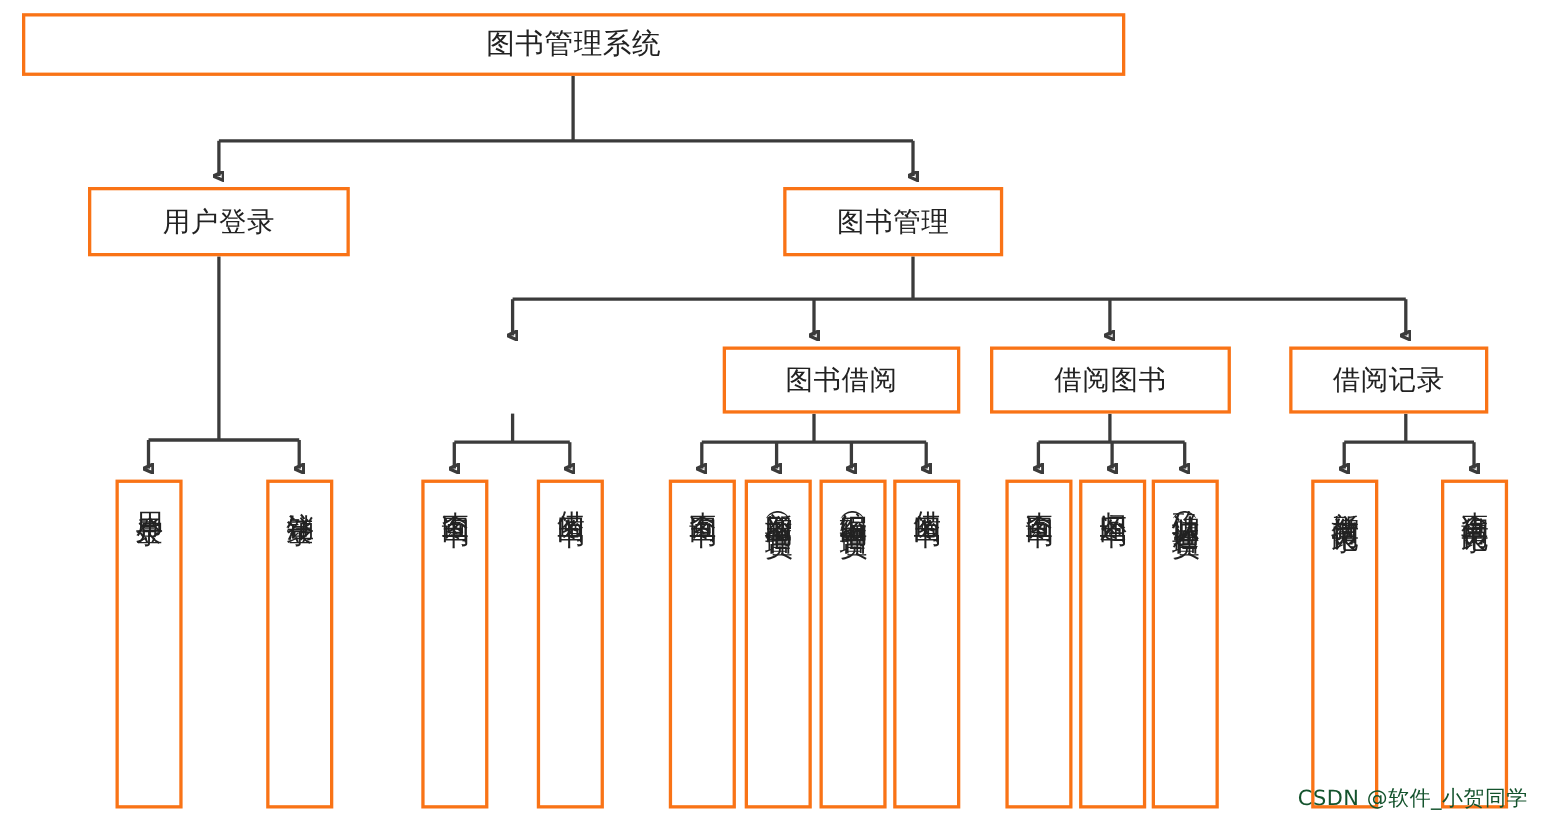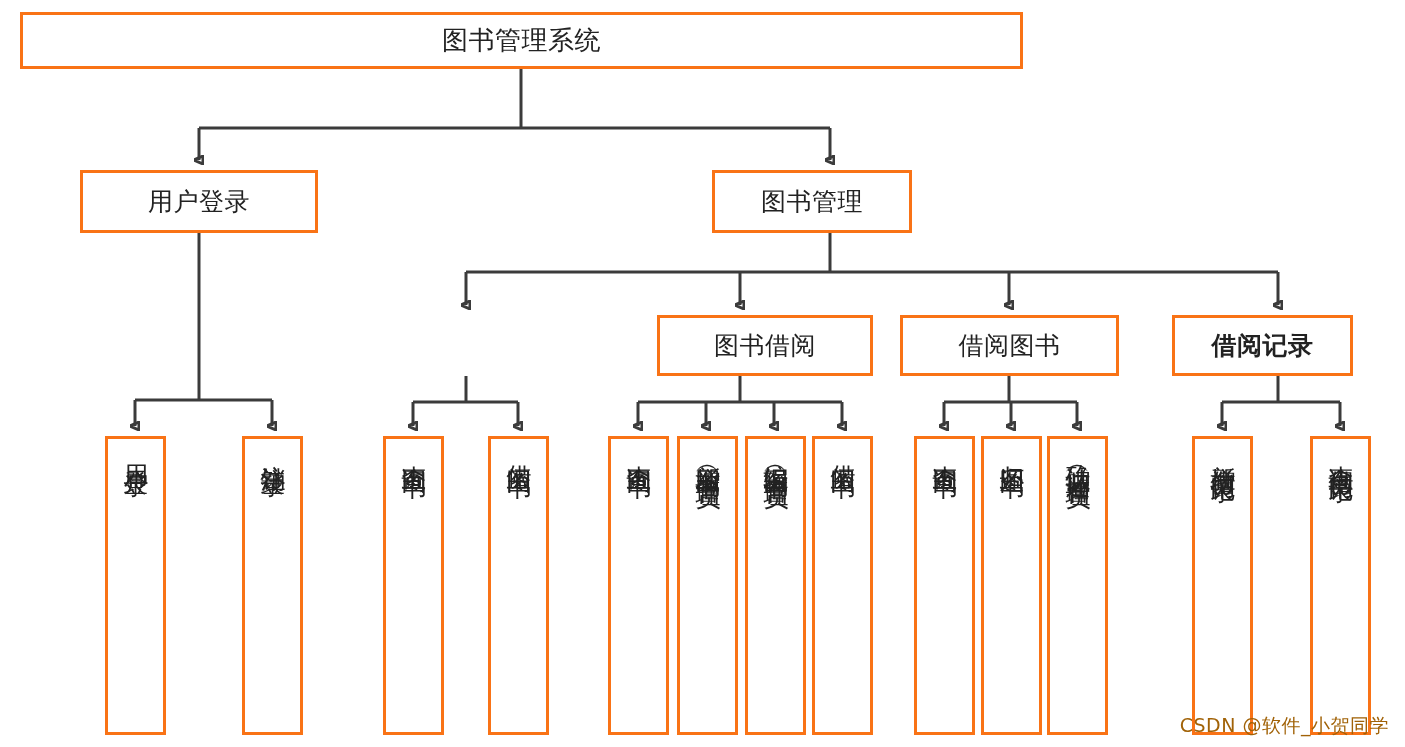--- a/index.html
+++ b/index.html
@@ -70,21 +70,21 @@
     line-height: 1.12;
     letter-spacing: 3px;
     text-align: left;
   }
   
   #watermark {
     position: absolute;
     right: 16px;
     bottom: 8px;
     font-size: 19px;
-    color: #a16207;
+    color: #14532d;
     letter-spacing: 0.5px;
     white-space: nowrap;
     user-select: none;
   }
 </style>
 </head>
 <body>
 
 <div id="canvas">
 
@@ -154,21 +154,21 @@
 
 
   <div class="node horiz" style="left:632px; top:315px; width:216px; height:61px;margin-left:25px;">
     <span class="label">图书借阅</span>
   </div>
 
   <div class="node horiz" style="left:900px; top:315px; width:219px; height:61px;">
     <span class="label">借阅图书</span>
   </div>
 
-  <div class="node horiz" style="left:1172px; top:315px; width:181px; height:61px;font-weight:bold;">
+  <div class="node horiz" style="left:1172px; top:315px; width:181px; height:61px;">
     <span class="label">借阅记录</span>
   </div>
 
   <div class="node vert" style="left:105px; top:436px; width:61px; height:299px;">
     <span class="label">用户登录</span>
   </div>
   <div class="node vert" style="left:242px; top:436px; width:61px; height:299px;">
     <span class="label">注销登录</span>
   </div>
 

